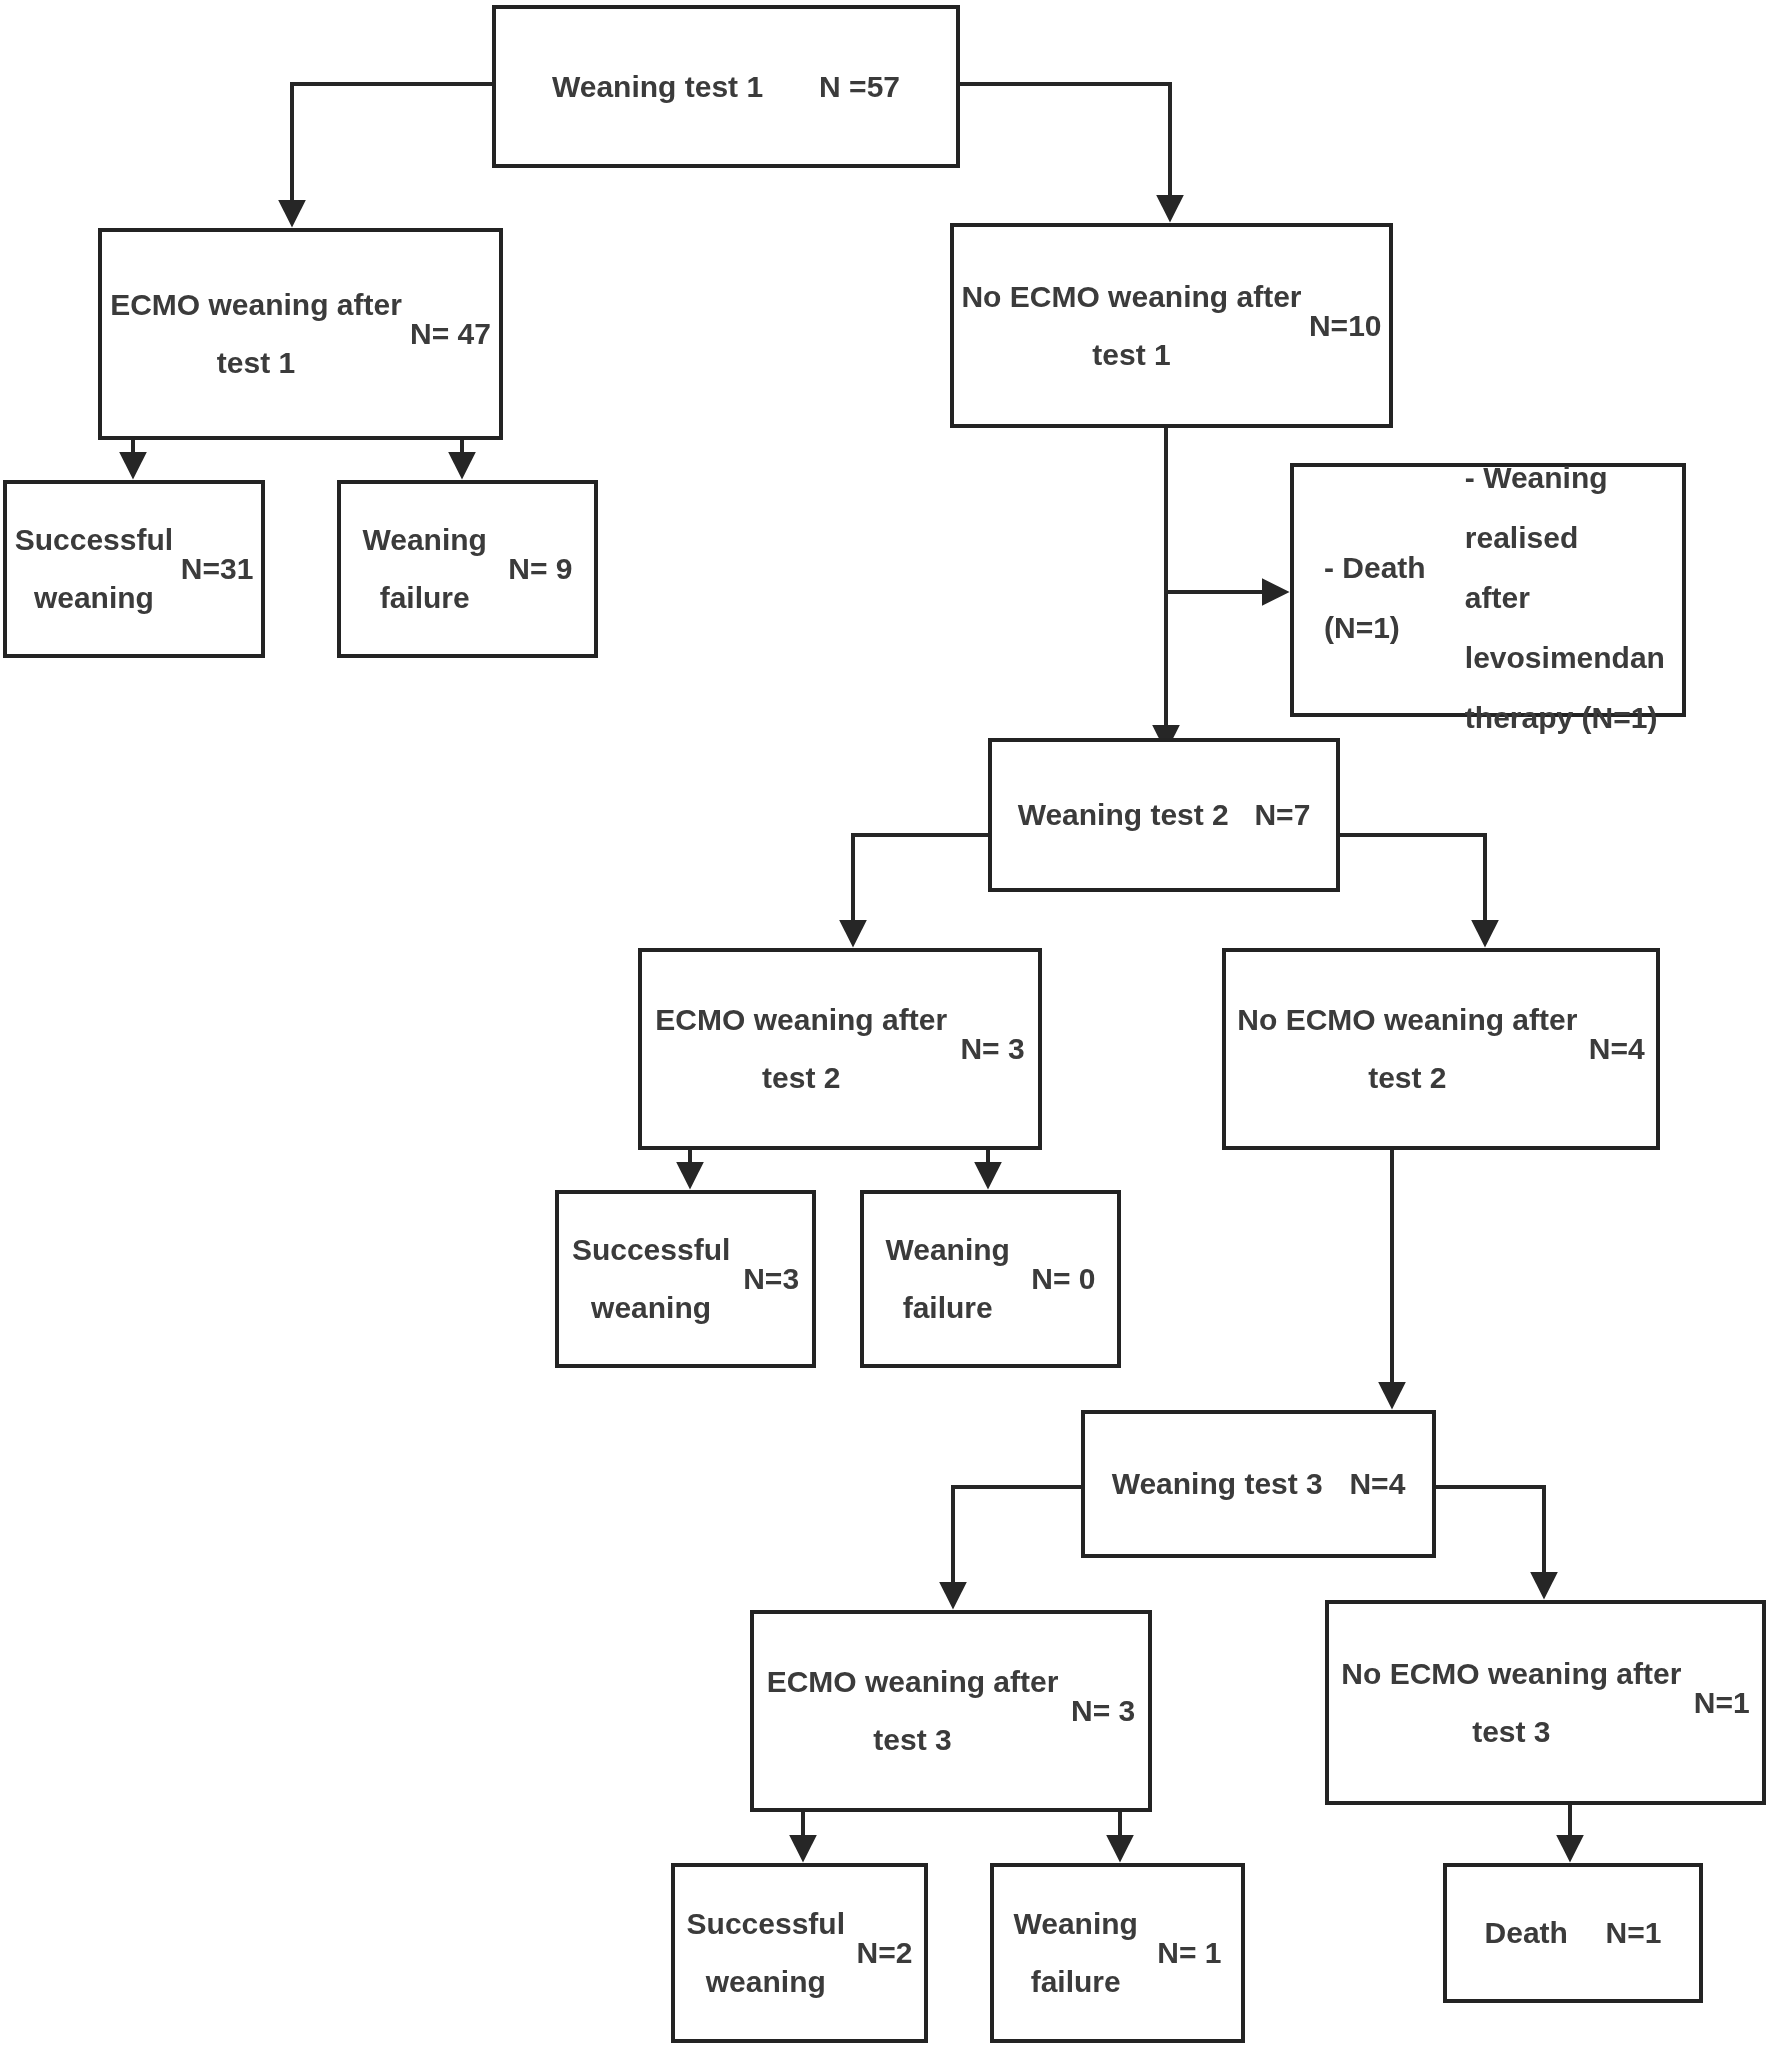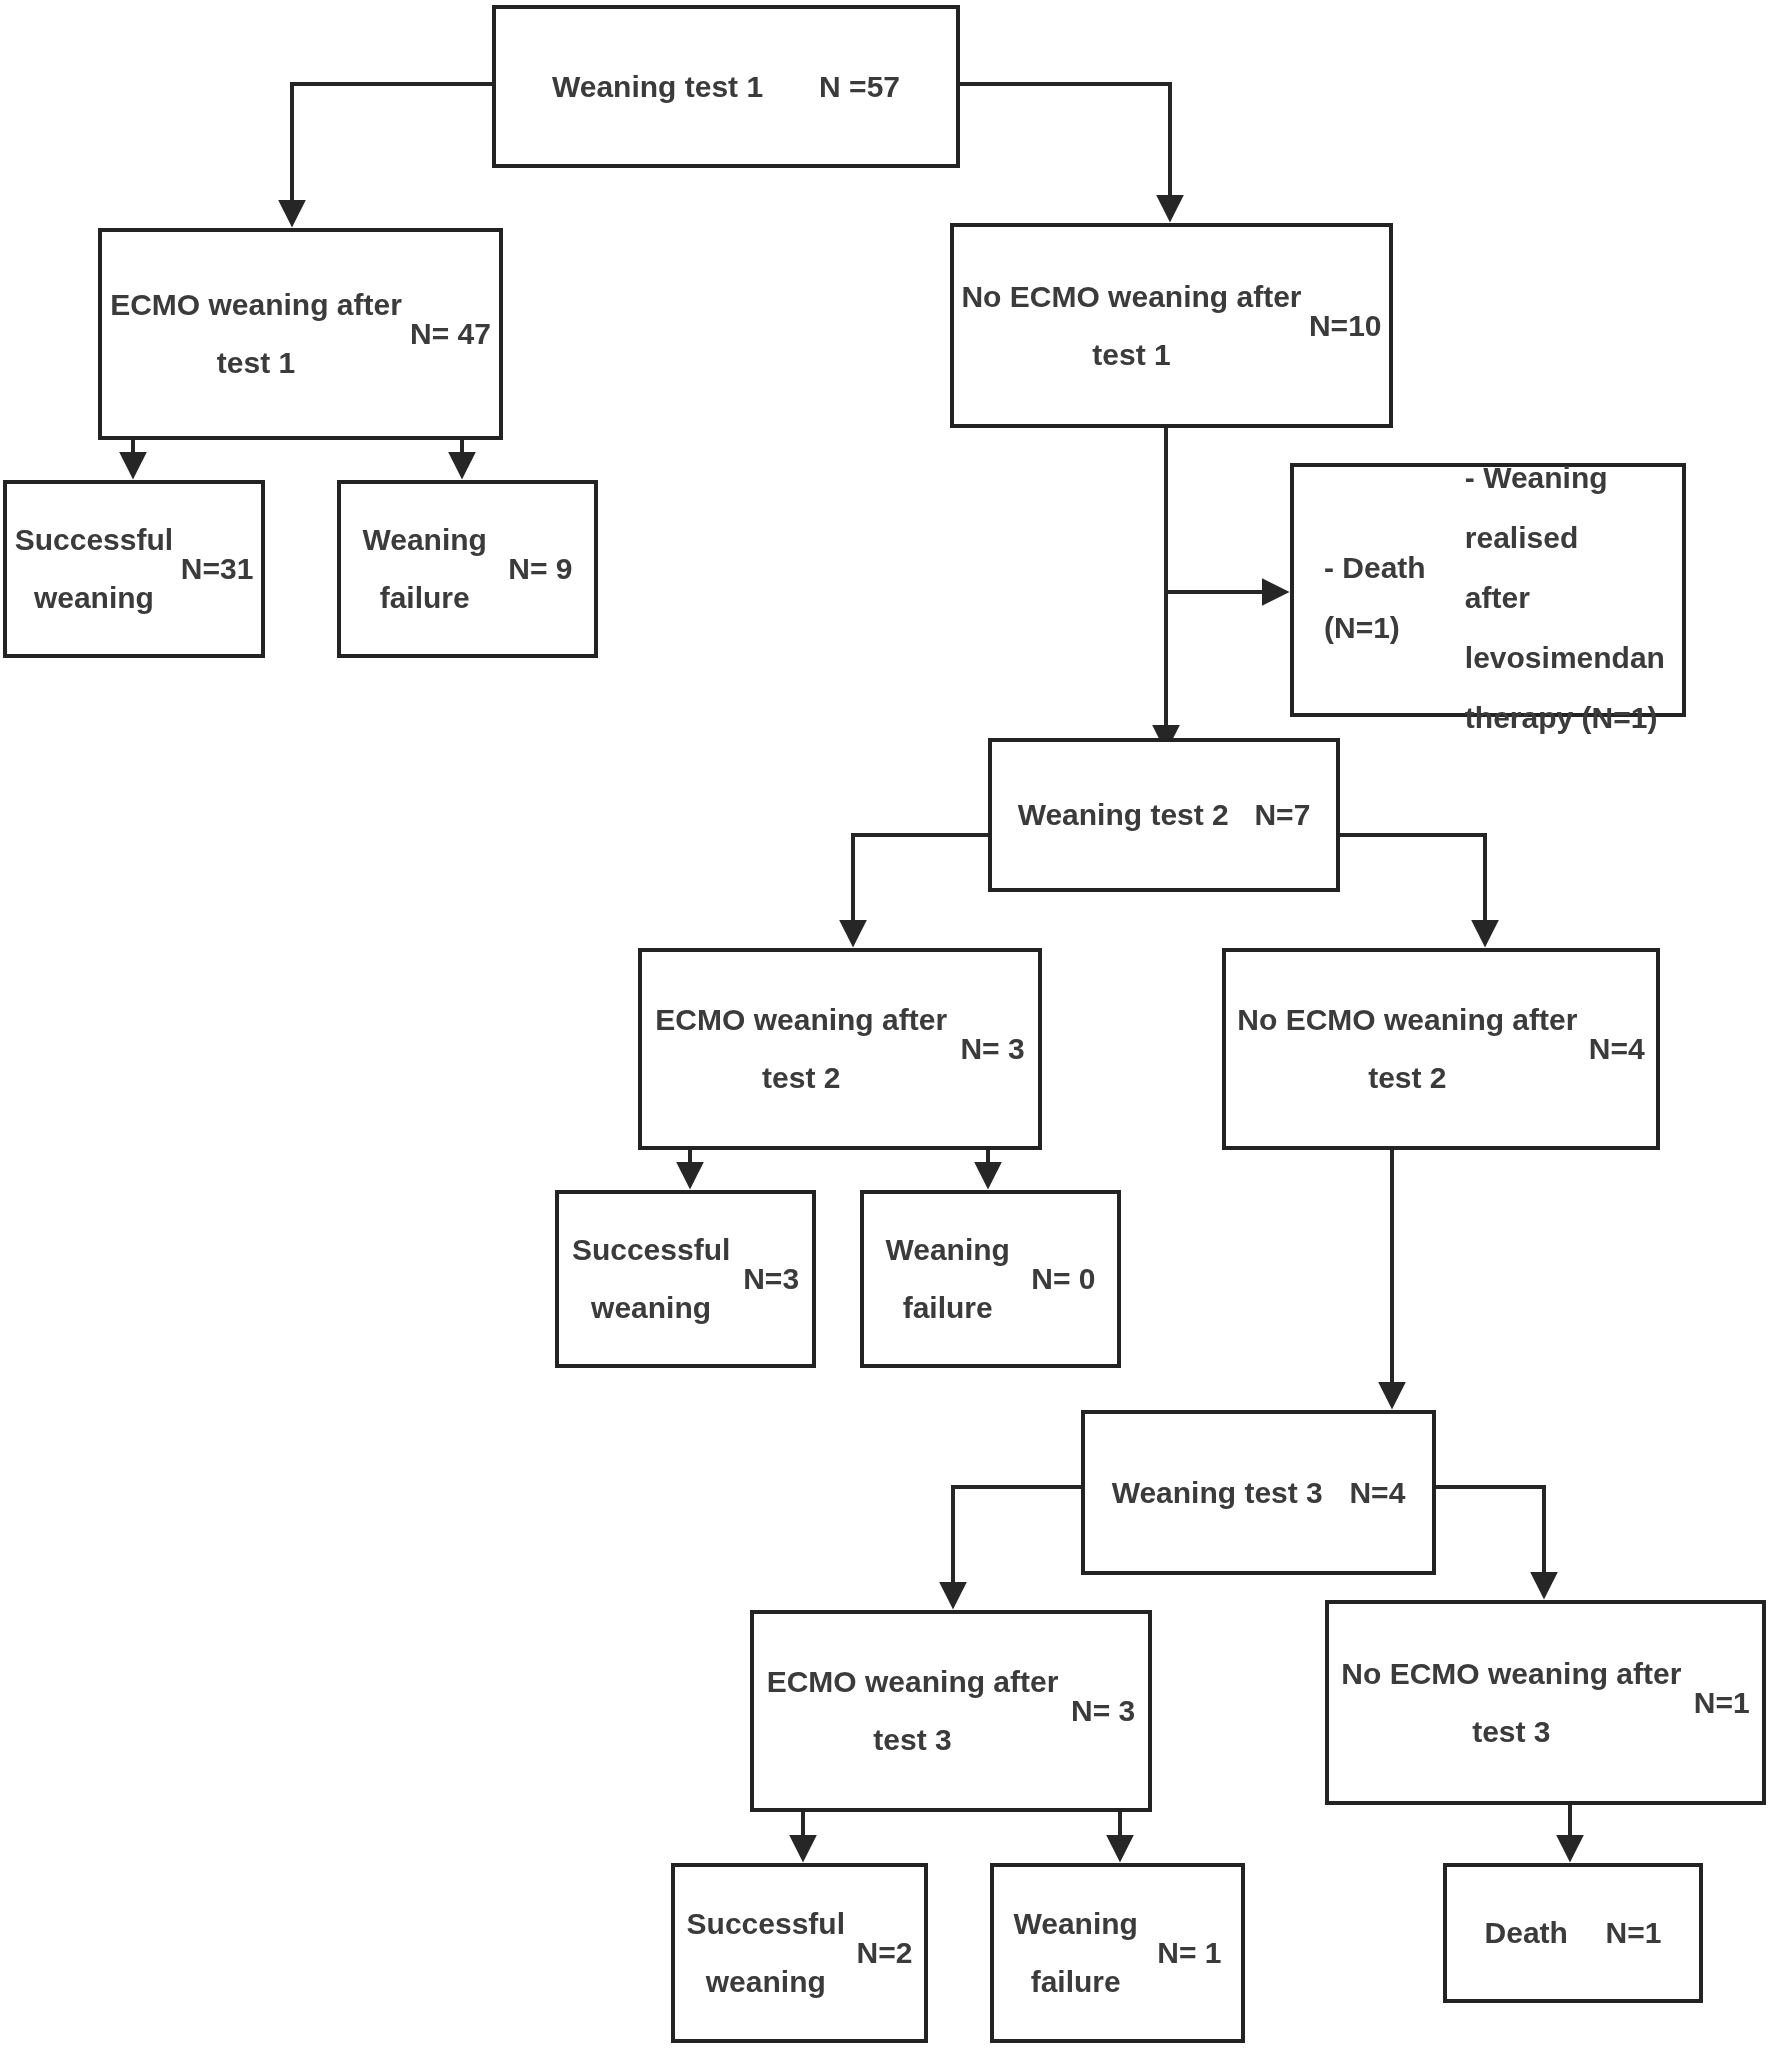--- a/index.html
+++ b/index.html
@@ -108,21 +108,21 @@
 weaning</div>
     <div class="count">N=3</div>
   </div>
 
   <div class="node" style="left:860px;top:1190px;width:261px;height:178px;">
     <div class="label">Weaning
 failure</div>
     <div class="count">N= 0</div>
   </div>
 
-  <div class="node" style="left:1081px;top:1410px;width:355px;height:165px;">
+  <div class="node" style="left:1081px;top:1410px;width:355px;height:148px;">
     <div class="label">Weaning test 3</div>
     <div class="count">N=4</div>
   </div>
 
   <div class="node" style="left:750px;top:1610px;width:402px;height:202px;">
     <div class="label">ECMO weaning after
 test 3</div>
     <div class="count">N= 3</div>
   </div>
 

